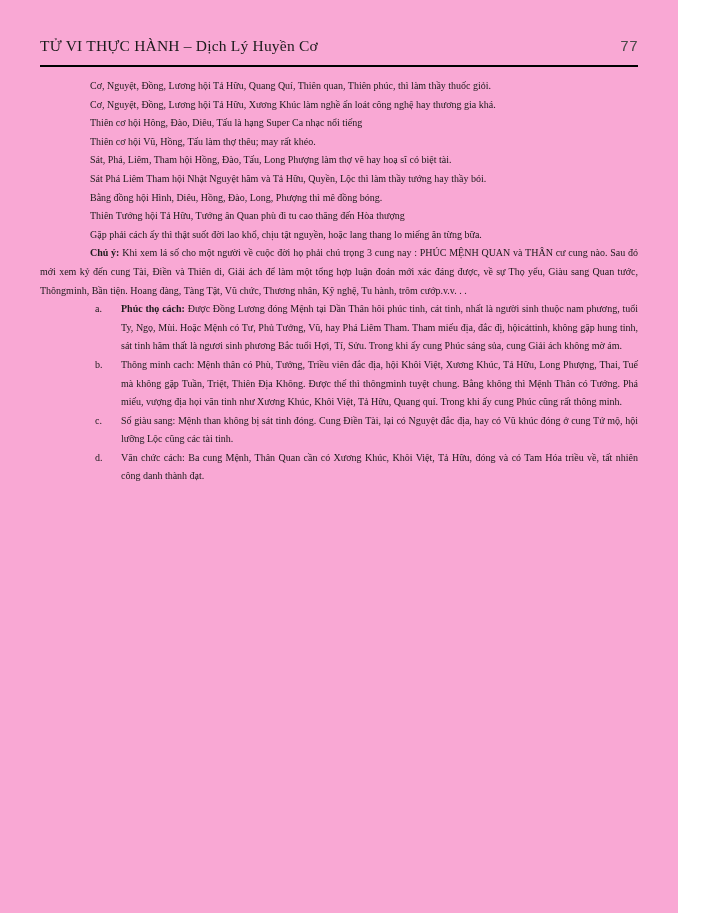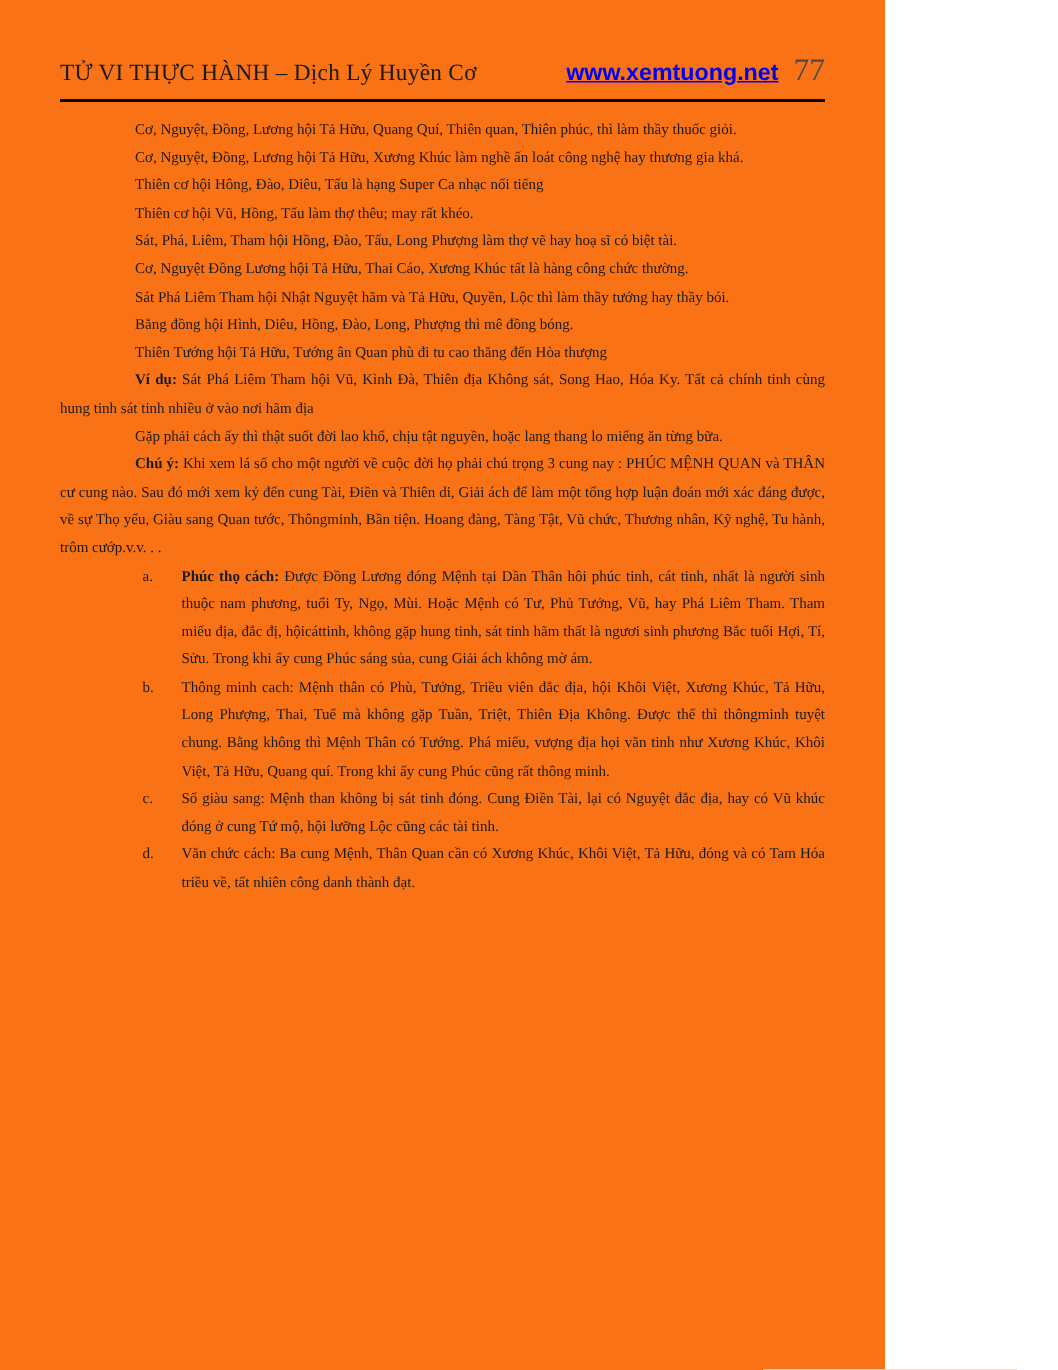--- a/index.html
+++ b/index.html
@@ -2,23 +2,23 @@
 <html><head>
 <meta charset="utf-8">
 <style>
   html, body {
     margin: 0;
     padding: 0;
     background: #ffffff;
   }
   .page {
     position: relative;
-    width: 590px;
+    width: 678px;
     height: 913px;
-    background: #f97316;
+    background: #f9a8d4;
     box-sizing: border-box;
     padding: 36px 40px 0 40px;
     font-family: "Liberation Serif", serif;
     color: #1a1a1a;
     overflow: hidden;
   }
   .header {
     display: flex;
     justify-content: space-between;
     align-items: baseline;
@@ -35,22 +35,22 @@
     gap: 10px;
   }
   .header-link {
     font-family: "Liberation Sans", sans-serif;
     font-weight: bold;
     font-size: 15.5px;
     text-decoration: underline;
     cursor: pointer;
   }
   .header-page {
-    font-family: Liberation Serif, serif;
-    font-size: 21px;
+    font-family: Liberation Mono, monospace;
+    font-size: 15px;
     color: #4a4a4a;
   }
   .rule {
     border: none;
     border-top: 2px solid #000;
     margin: 7px 0 10px 0;
   }
   .body-text {
     font-size: 10px;
     line-height: 18.6px;
@@ -82,37 +82,34 @@
     font-weight: bold;
   }
 </style>
 </head>
 <body>
 
 <div class="page">
   <div class="header">
     <span class="header-title">TỬ VI THỰC HÀNH – Dịch Lý Huyền Cơ</span>
     <span class="header-right">
-      <a class="header-link" style="color: rgb(0, 0, 238);">www.xemtuong.net</a>
       <span class="header-page">77</span>
     </span>
   </div>
   <hr class="rule">
   <div class="body-text">
     <div id="paragraphs">
         <p class="para"><span>Cơ, Nguyệt, Đồng, Lương hội Tả Hữu, Quang Quí, Thiên quan, Thiên phúc, thì làm thầy thuốc giỏi.</span></p>
         <p class="para"><span>Cơ, Nguyệt, Đồng, Lương hội Tả Hữu, Xương Khúc làm nghề ấn loát công nghệ hay thương gia khá.</span></p>
         <p class="para"><span>Thiên cơ hội Hông, Đào, Diêu, Tấu là hạng Super Ca nhạc nổi tiếng</span></p>
         <p class="para"><span>Thiên cơ hội Vũ, Hồng, Tấu làm thợ thêu; may rất khéo.</span></p>
         <p class="para"><span>Sát, Phá, Liêm, Tham hội Hồng, Đào, Tấu, Long Phượng làm thợ vẽ hay hoạ sĩ có biệt tài.</span></p>
-        <p class="para"><span>Cơ, Nguyệt Đồng Lương hội Tả Hữu, Thai Cáo, Xương Khúc tất là hàng công chức thường.</span></p>
         <p class="para"><span>Sát Phá Liêm Tham hội Nhật Nguyệt hãm và Tả Hữu, Quyền, Lộc thì làm thầy tướng hay thầy bói.</span></p>
         <p class="para"><span>Bằng đồng hội Hình, Diêu, Hồng, Đào, Long, Phượng thì mê đồng bóng.</span></p>
         <p class="para"><span>Thiên Tướng hội Tả Hữu, Tướng ân Quan phù đi tu cao thăng đến Hòa thượng</span></p>
-        <p class="para"><span class="lead">Ví dụ:</span> <span>Sát Phá Liêm Tham hội Vũ, Kình Đà, Thiên địa Không sát, Song Hao, Hóa Ky. Tất cả chính tinh cùng hung tinh sát tinh nhiều ở vào nơi hãm địa</span></p>
         <p class="para"><span>Gặp phải cách ấy thì thật suốt đời lao khổ, chịu tật nguyền, hoặc lang thang lo miếng ăn từng bữa.</span></p>
         <p class="para"><span class="lead">Chú ý:</span> <span>Khi xem lá số cho một người về cuộc đời họ phải chú trọng 3 cung nay : PHÚC MỆNH QUAN và THÂN cư cung nào. Sau đó mới xem kỷ đến cung Tài, Điền và Thiên di, Giải ách để làm một tổng hợp luận đoán mới xác đáng được, về sự Thọ yểu, Giàu sang Quan tước, Thôngminh, Bần tiện. Hoang đàng, Tàng Tật, Vũ chức, Thương nhân, Kỹ nghệ, Tu hành, trôm cướp.v.v. . .</span></p>
       </div>
     <div id="lettered-list" class="lettered-list">
         <div class="list-item">
           <span class="marker">a.</span>
           <span class="item-text"><span class="lead">Phúc thọ cách:</span> <span>Được Đồng Lương đóng Mệnh tại Dần Thân hôi phúc tinh, cát tinh, nhất là người sinh thuộc nam phương, tuổi Ty, Ngọ, Mùi. Hoặc Mệnh có Tư, Phủ Tưởng, Vũ, hay Phá Liêm Tham. Tham miếu địa, đắc đị, hộicáttinh, không gặp hung tinh, sát tinh hãm thất là ngươi sinh phương Bắc tuổi Hợi, Tí, Sửu. Trong khi ấy cung Phúc sáng sủa, cung Giải ách không mờ ám.</span></span>
         </div>
         <div class="list-item">
           <span class="marker">b.</span>

